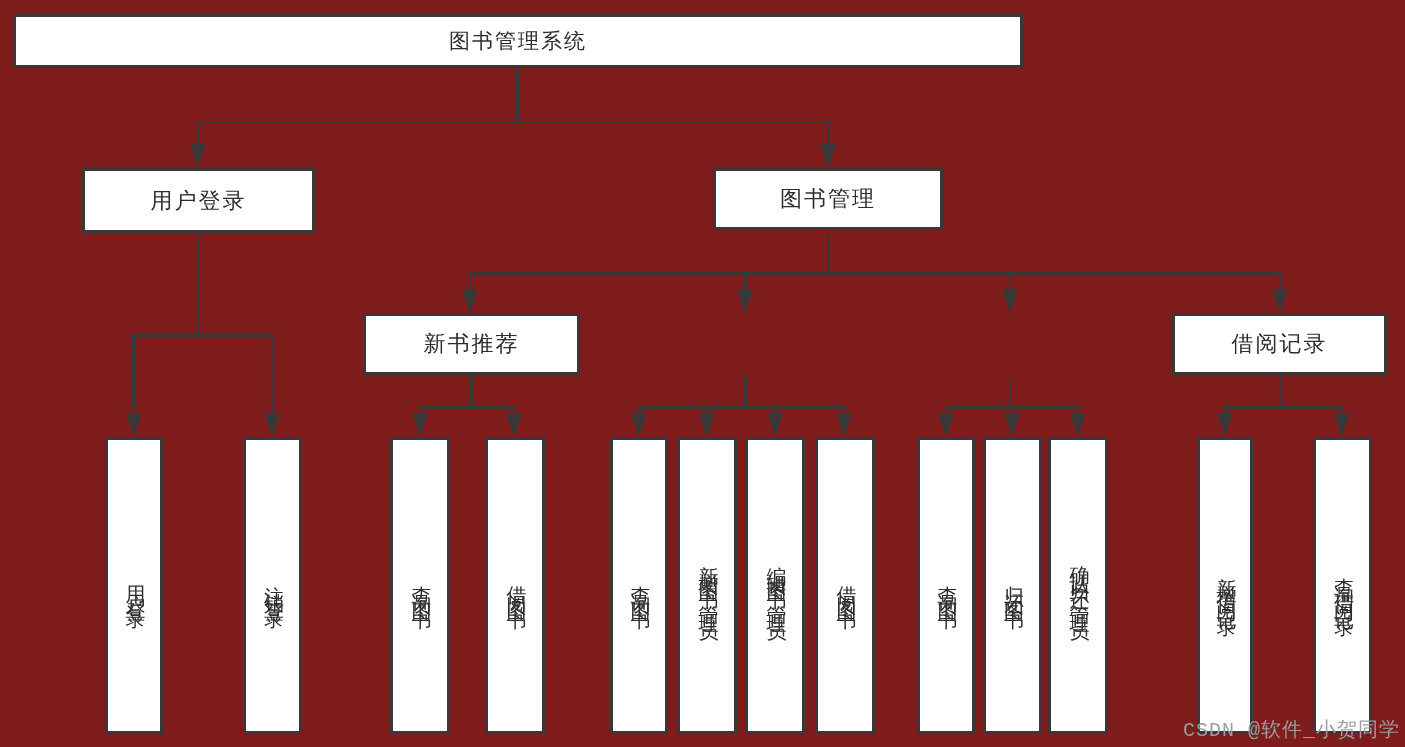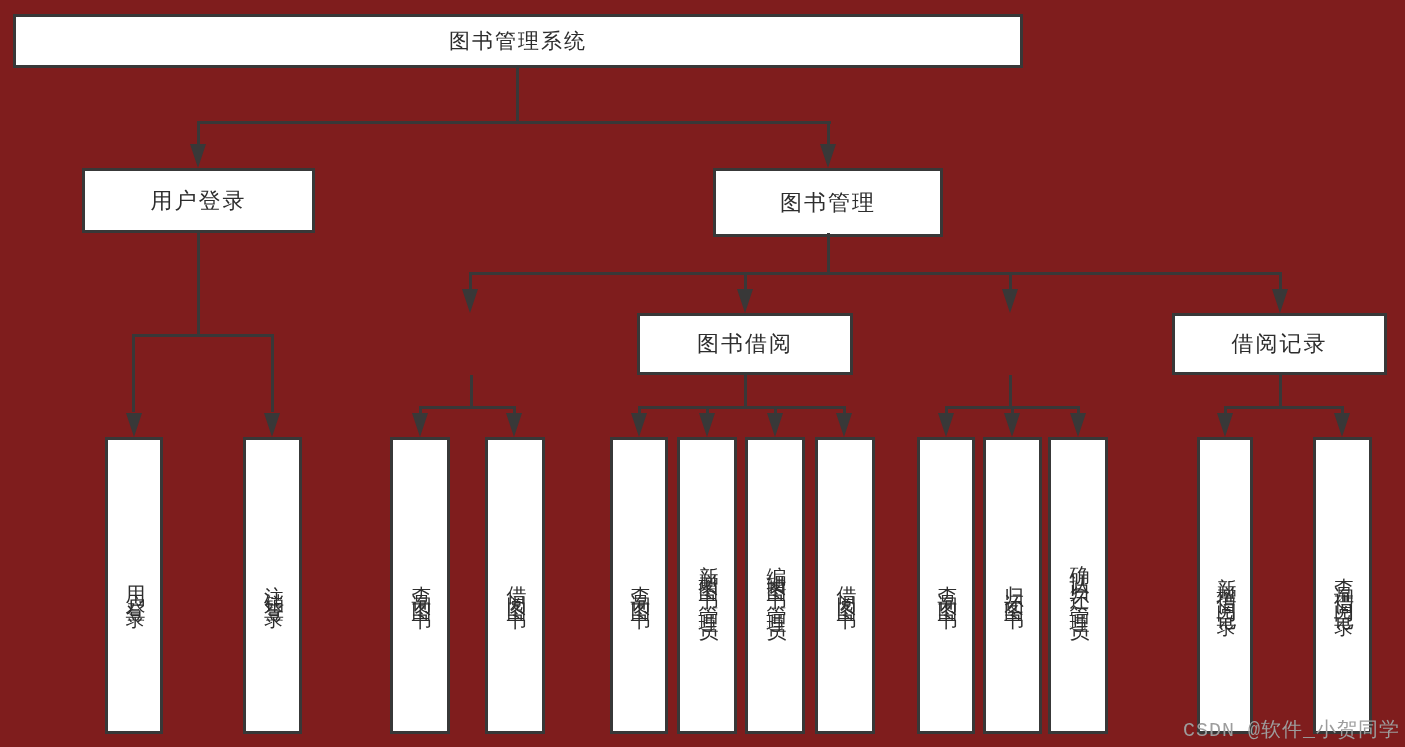--- a/index.html
+++ b/index.html
@@ -55,26 +55,26 @@
 
 <div class="stage">
 
   <div class="node h root" style="left:13px;top:14px;width:1010px;height:54px;">
     <span>图书管理系统</span>
   </div>
 
   <div class="node h" style="left:82px;top:168px;width:233px;height:65px;">
     <span>用户登录</span>
   </div>
-  <div class="node h" style="left:713px;top:168px;width:230px;height:69px;">
+  <div class="node h" style="left:713px;top:168px;width:230px;height:62px;">
     <span>图书管理</span>
   </div>
 
-  <div class="node h" style="left:637px;top:313px;width:216px;height:62px;">
-    <span>图书借阅</span>
+  <div class="node h" style="left:363px;top:313px;width:217px;height:62px;">
+    <span>新书推荐</span>
   </div>
   <div class="node h" style="left:1172px;top:313px;width:215px;height:62px;">
     <span>借阅记录</span>
   </div>
 
   <div class="node" style="left:105px;top:437px;width:58px;height:297px;">
     <span class="vtext">用户登录</span>
   </div>
   <div class="node" style="left:243px;top:437px;width:59px;height:297px;">
     <span class="vtext">注销登录</span>

